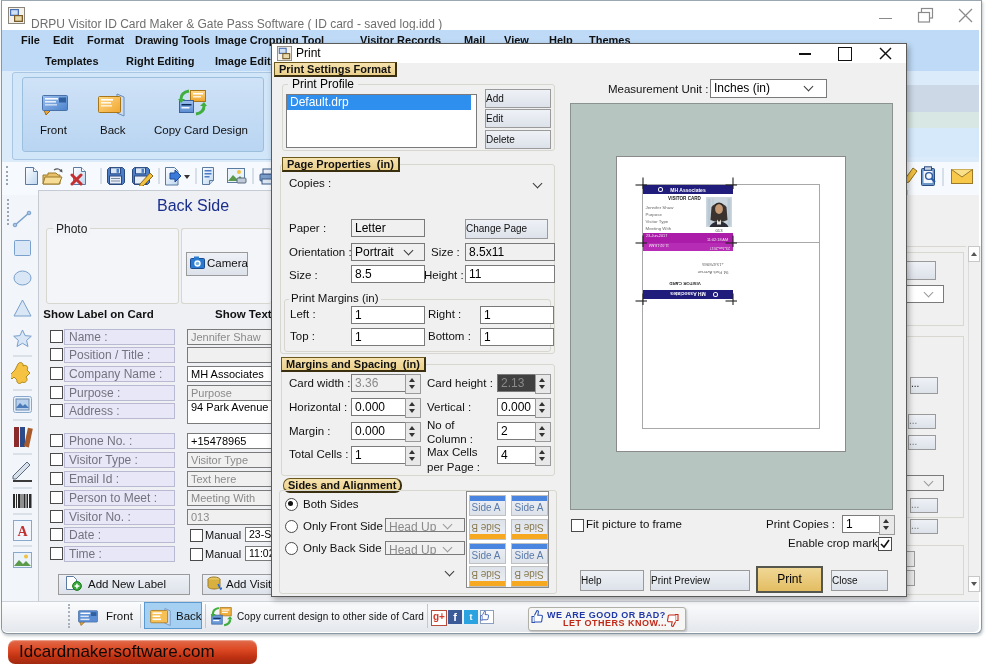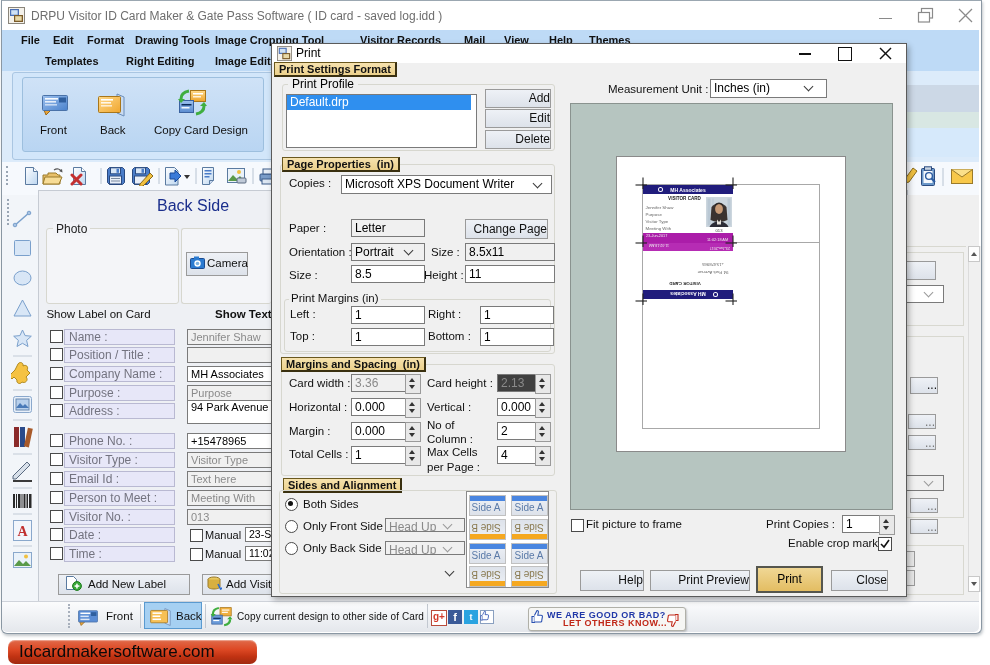--- a/index.html
+++ b/index.html
@@ -1,28 +1,28 @@
 <!DOCTYPE html>
 <html><head><meta charset="utf-8">
 <style>
 html,body{margin:0;padding:0;background:#fff;width:990px;height:665px;overflow:hidden;
  font-family:"Liberation Sans",sans-serif;}
 .a{position:absolute;}
 #stage{position:relative;width:990px;height:665px;background:#fff;font-size:12px;color:#000;}
 .win{left:1px;top:0;width:979px;height:632px;border:1px solid #8a97a3;border-top:1px solid #9ba7b1;
  border-radius:0 0 6px 6px;background:#fff;box-shadow:1px 2px 3px rgba(120,130,140,.45);}
-.tbtxt{color:#6e6e6e;font-size:12px;}
+.tbtxt{color:#6e6e6e;font-size:12px;margin-top:8px;}
 .menubar{background:#bedaf6;}
 .mi{font-weight:700;font-size:11px;color:#111;}
 .grp{border:1px solid #d7d7cf;border-radius:3px;}
 .tan{background:linear-gradient(#f6e2ae,#ecd18c);border:1px solid #6a581e;border-right:2px solid #3a3010;border-bottom:2px solid #3a3010;
  font-size:11px;font-weight:700;color:#111;padding:0 4px;line-height:12px;height:12px;white-space:nowrap;}
 .tb{background:#fff;border:1px solid #7a7a7a;font-size:12px;line-height:17px;padding:0 3px;white-space:nowrap;overflow:hidden;}
 .tbd{background:#f0f0f0;color:#8a8a8a;}
-.btn{background:linear-gradient(#eef1f6,#dde2ea);border:1px solid #9a9a9a;font-size:12px;text-align:right;color:#111;}
+.btn{background:linear-gradient(#eef1f6,#dde2ea);border:1px solid #9a9a9a;font-size:10px;text-align:left;color:#111;}
 .lbl{font-size:11.5px;color:#111;white-space:nowrap;}
 .spin{width:14px;border:1px solid #9a9a9a;background:#e8e8e8;}
 .tri-u{width:0;height:0;border-left:3px solid transparent;border-right:3px solid transparent;border-bottom:4px solid #333;}
 .tri-d{width:0;height:0;border-left:3px solid transparent;border-right:3px solid transparent;border-top:4px solid #333;}
 .chev{width:6px;height:6px;border-right:1.6px solid #3a3a3a;border-bottom:1.6px solid #3a3a3a;transform:rotate(45deg);}
 .chevd{border-color:#9a9a9a;}
 .cb{background:#fff;border:1px solid #4a4a4a;width:11px;height:11px;}
 .rad{width:11px;height:11px;border:1px solid #4a4a4a;border-radius:50%;background:#fff;}
 .lavrow{background:#e7e7f8;border:1px solid #b9b9d2;color:#73737f;font-size:12px;line-height:14px;padding:0 0 0 4px;white-space:nowrap;}
 </style></head>
@@ -277,21 +277,21 @@
 <div class="a" style="left:53px;top:222px;background:#f2f3f7;padding:0 3px;font-size:12px;color:#222;">Photo</div>
 <div class="a grp" style="left:181px;top:228px;width:89px;height:74px;background:#f4f5f8;border-right:none;"></div>
 <div class="a btn" style="left:186px;top:252px;width:60px;height:22px;"></div>
 <svg class="a" style="left:190px;top:256px" width="15" height="13" viewBox="0 0 15 13">
       <rect x="0.5" y="2.5" width="14" height="10" rx="1" fill="#2a7ad0" stroke="#1a4a90"></rect>
       <rect x="4" y="0.5" width="5" height="3" fill="#2a7ad0"></rect>
       <circle cx="7.5" cy="7.5" r="3.2" fill="#fff"></circle>
       <circle cx="7.5" cy="7.5" r="1.8" fill="#7ab0e0"></circle>
     </svg>
 <div class="a lbl" style="left:207px;top:257px;">Camera</div>
-<div class="a lbl" style="left:42px;top:308px;width:113px;text-align:center;font-weight:400;">Show Label on Card</div>
+<div class="a lbl" style="left:42px;top:308px;width:113px;text-align:center;font-weight:700;">Show Label on Card</div>
 <div class="a lbl" style="left:215px;top:308px;width:100px;font-weight:700;">Show Text</div>
 <div class="a cb" style="left:50px;top:330px;"></div>
 <div class="a lavrow" style="left:64px;top:329px;width:105px;height:14px;">Name :</div>
 <div class="a tb tbd" style="left:187px;top:329px;width:88px;height:14px;line-height:14px;font-size:11px;color:#8a8a8a;">Jennifer Shaw</div>
 <div class="a cb" style="left:50px;top:348px;"></div>
 <div class="a lavrow" style="left:64px;top:347px;width:105px;height:14px;">Position / Title :</div>
 <div class="a tb tbd" style="left:187px;top:347px;width:88px;height:14px;line-height:14px;font-size:11px;color:#8a8a8a;"></div>
 <div class="a cb" style="left:50px;top:367px;"></div>
 <div class="a lavrow" style="left:64px;top:366px;width:105px;height:14px;">Company Name :</div>
 <div class="a tb" style="left:187px;top:366px;width:88px;height:14px;line-height:14px;font-size:11px;">MH Associates</div>
@@ -447,21 +447,20 @@
 <div class="a" style="left:288px;top:77px;background:#f0f0f0;padding:0 4px;font-size:12px;">Print Profile</div>
 <div class="a tan" style="left:274px;top:62px;">Print Settings Format</div>
 <div class="a tb" style="left:286px;top:94px;width:183px;height:52px;"></div>
 <div class="a" style="left:287px;top:95px;width:181px;height:15px;background:#2f8fef;color:#fff;font-size:12px;line-height:15px;padding-left:3px;">Default.drp</div>
 <div class="a btn" style="left:485px;top:89px;width:64px;height:17px;line-height:17px;">Add</div>
 <div class="a btn" style="left:485px;top:109px;width:64px;height:17px;line-height:17px;">Edit</div>
 <div class="a btn" style="left:485px;top:130px;width:64px;height:17px;line-height:17px;">Delete</div>
 <div class="a grp" style="left:280px;top:164px;width:273px;height:188px;"></div>
 <div class="a tan" style="left:282px;top:157px;">Page Properties&nbsp; (in)</div>
 <div class="a lbl" style="left:289px;top:177px;">Copies :</div>
-<div class="a tb" style="left:341px;top:175px;width:203px;height:17px;">Microsoft XPS Document Writer</div>
 <div class="a chev" style="left:534px;top:180px;"></div>
 <div class="a lbl" style="left:289px;top:222px;">Paper :</div>
 <div class="a tb" style="left:351px;top:219px;width:66px;height:16px;background:#f0f0f0;">Letter</div>
 <div class="a btn" style="left:465px;top:219px;width:81px;height:18px;line-height:18px;">Change Page</div>
 <div class="a lbl" style="left:289px;top:246px;">Orientation :</div>
 <div class="a tb" style="left:351px;top:243px;width:66px;height:16px;background:#f0f0f0;">Portrait</div>
 <div class="a chev" style="left:405px;top:247px;"></div>
 <div class="a lbl" style="left:431px;top:246px;">Size :</div>
 <div class="a tb" style="left:465px;top:243px;width:82px;height:16px;background:#f0f0f0;">8.5x11</div>
 <div class="a lbl" style="left:289px;top:269px;">Size :</div>
@@ -515,21 +514,21 @@
 <div class="a tb" style="left:351px;top:446px;width:52px;height:16px;">1</div>
     <div class="a spin" style="left:405px;top:446px;height:18px;"></div>
     <div class="a tri-u" style="left:409px;top:450px;"></div>
     <div class="a tri-d" style="left:409px;top:457px;"></div>
 <div class="a lbl" style="left:427px;top:446px;">Max Cells</div>
 <div class="a lbl" style="left:427px;top:461px;">per Page :</div>
 <div class="a tb" style="left:497px;top:446px;width:36px;height:16px;">4</div>
     <div class="a spin" style="left:535px;top:446px;height:18px;"></div>
     <div class="a tri-u" style="left:539px;top:450px;"></div>
     <div class="a tri-d" style="left:539px;top:457px;"></div>
-<div class="a tan" style="left:283px;top:478px;">Sides and Alignment</div>
+<div class="a tan" style="left:283px;top:478px;border-radius:7px;">Sides and Alignment</div>
 <div class="a grp" style="left:279px;top:490px;width:276px;height:102px;"></div>
 <div class="a rad" style="left:285px;top:498px;"></div>
     <div class="a" style="left:288px;top:501px;width:5px;height:5px;border-radius:50%;background:#111;"></div>
 <div class="a lbl" style="left:303px;top:498px;">Both Sides</div>
 <div class="a rad" style="left:285px;top:520px;"></div>
 <div class="a lbl" style="left:303px;top:520px;">Only Front Side</div>
 <div class="a tb tbd" style="left:385px;top:518px;width:72px;height:12px;color:#8a8a8a;">Head Up</div>
 <div class="a chev chevd" style="left:444px;top:521px;"></div>
 <div class="a rad" style="left:285px;top:542px;"></div>
 <div class="a lbl" style="left:303px;top:542px;">Only Back Side</div>

